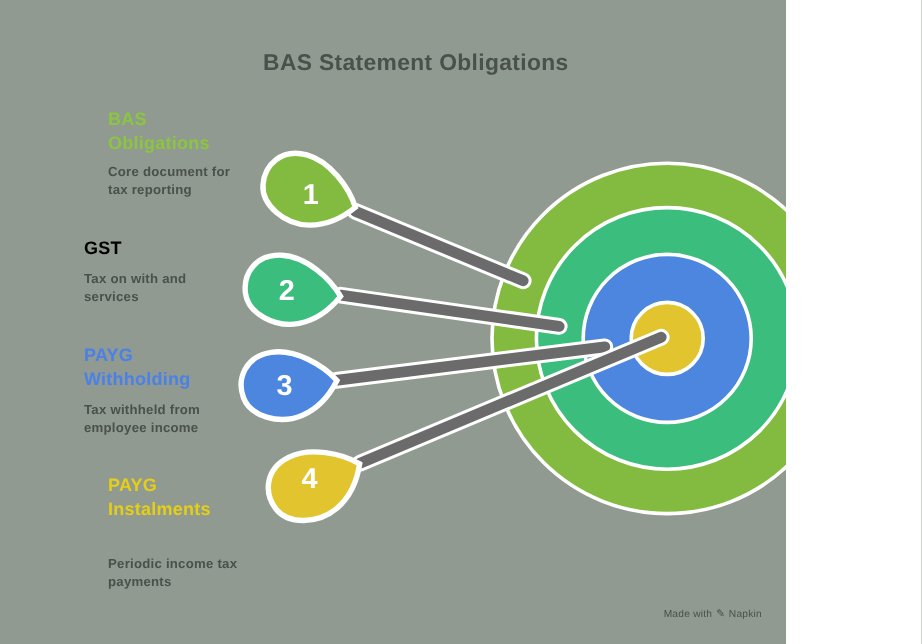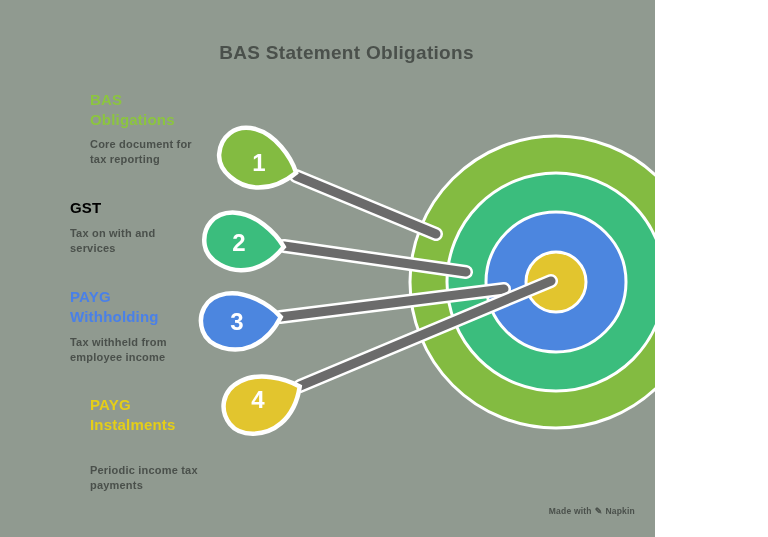--- a/index.html
+++ b/index.html
@@ -49,21 +49,21 @@
     transform: translate(-50%, -50%);
     font-size: 24px;
     font-weight: 700;
     color: #FFFFFF;
   }
   .watermark {
     position: absolute;
     right: 20px;
     top: 506px;
     font-size: 8.5px;
-    font-weight: 700;
+    font-weight: 400;
     color: #4A504B;
     letter-spacing: 0.2px;
     display: flex;
     align-items: flex-end;
     gap: 3px;
   }
   .watermark .pen { font-size: 9px; }
   
   #h1 { left: 90px; top: 90px; }
   #d1 { left: 90px; top: 137px; }

